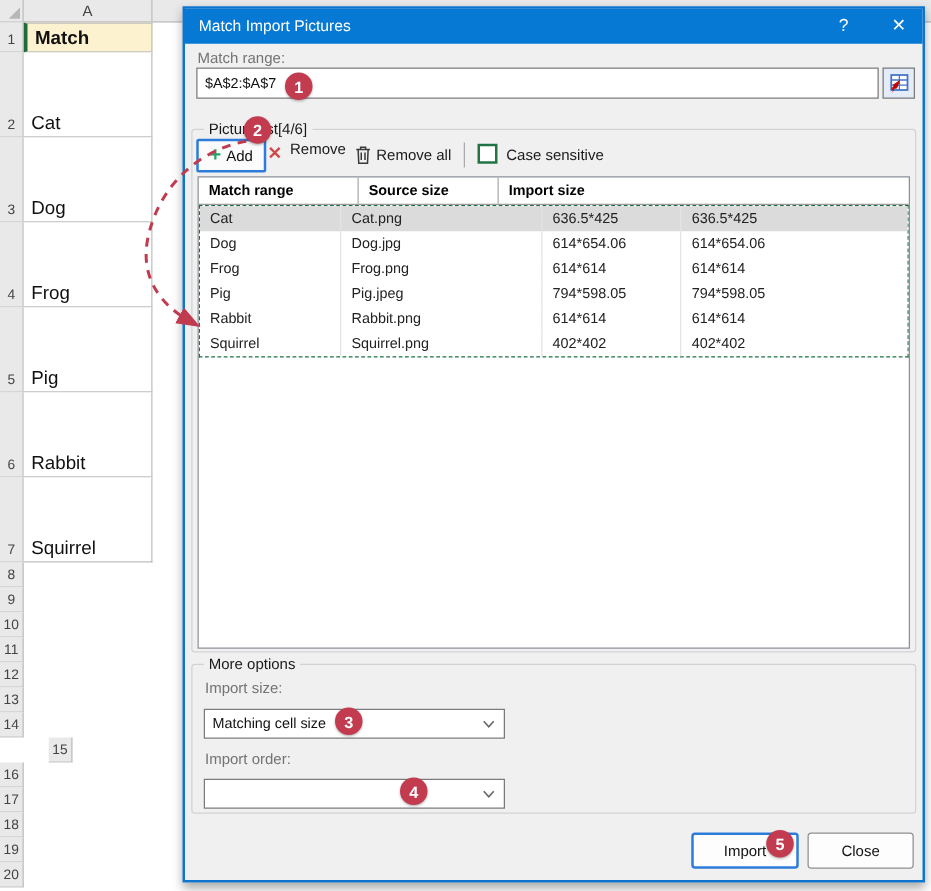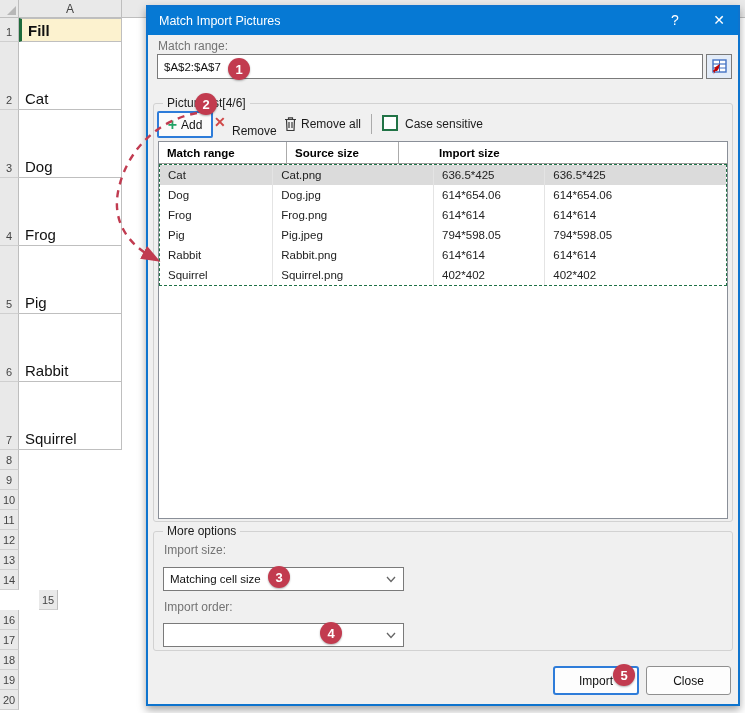--- a/index.html
+++ b/index.html
@@ -86,21 +86,21 @@
 
 <div class="sheet">
   <div class="sheet-colhead">
     <div class="corner"></div>
     <div class="colA-head">A</div>
     <div class="colB-head"></div>
   </div>
   <div id="sheet-rows">
       <div class="sheet-row" style="height: 24px;">
         <div class="rownum">1</div>
-        <div class="cellA name">Fill</div>
+        <div class="cellA name">Match</div>
         <div class="cell-rest"></div>
       </div>
       <div class="sheet-row" style="height: 68px;">
         <div class="rownum">2</div>
         <div class="cellA">Cat</div>
         <div class="cell-rest"></div>
       </div>
       <div class="sheet-row" style="height: 68px;">
         <div class="rownum">3</div>
         <div class="cellA">Dog</div>
@@ -202,34 +202,34 @@
   </div>
 
   <div class="groupbox" id="gb-pictures">
     <div class="gb-label">Picture list[4/6]</div>
 
     <div class="add-btn">
       <span class="plus">+</span>
       <span>Add</span>
     </div>
     <div class="tool-x">✕</div>
-    <div class="tool-txt" style="left:78px; top:20px;">Remove</div>
+    <div class="tool-txt" style="left:78px; top:8px;">Remove</div>
     <svg class="trash" width="13" height="16" viewBox="0 0 13 16">
       <path d="M1 3.5 H12 M4.5 3.5 V1.8 H8.5 V3.5 M2.5 3.5 L3 14.5 H10 L10.5 3.5 M5 6 V12 M8 6 V12" fill="none" stroke="#3A3A3A" stroke-width="1.2"></path>
     </svg>
     <div class="tool-txt" style="left:147px; top:13px;">Remove all</div>
     <div class="vsep"></div>
     <div class="chk"></div>
     <div class="tool-txt" style="left:251px; top:13px;">Case sensitive</div>
 
     <div class="listview">
       <div class="lv-head" id="lv-head">
           <div class="lv-hcell" style="width: 128px;">Match range</div>
           <div class="lv-hcell" style="width: 112px;">Source size</div>
-          <div class="lv-hcell" style="width: 182px; margin-left: 32px;">Import size</div>
+          <div class="lv-hcell" style="width: 182px;">Import size</div>
         </div>
       <div class="lv-sel" id="lv-body">
           <div class="lv-row selected">
             <div class="lv-cell" style="width: 114px;">Cat</div>
             <div class="lv-cell" style="width: 162px;">Cat.png</div>
             <div class="lv-cell" style="width: 112px;">636.5*425</div>
             <div class="lv-cell" style="width: 182px;">636.5*425</div>
           </div>
           <div class="lv-row">
             <div class="lv-cell" style="width: 114px;">Dog</div>

